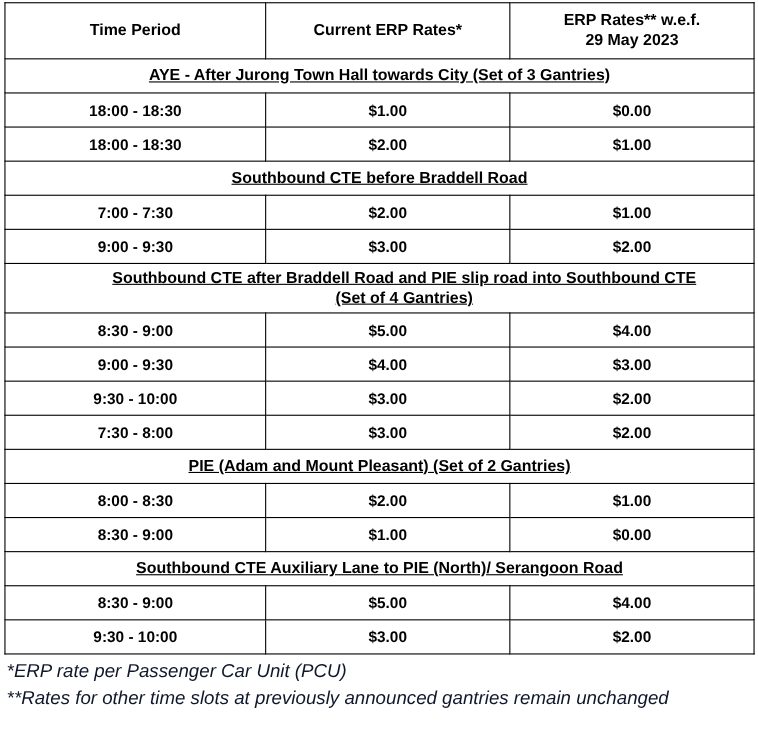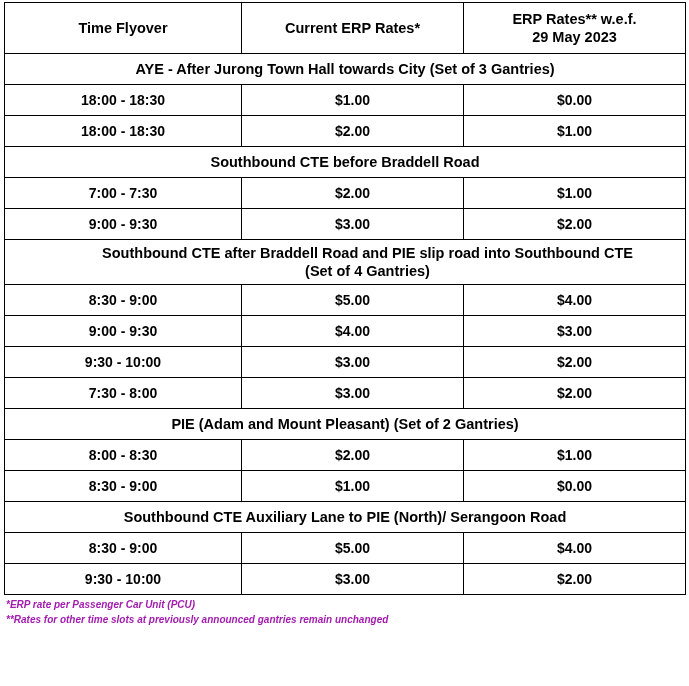--- a/index.html
+++ b/index.html
@@ -42,57 +42,58 @@
     height: 50px;
     line-height: 1.25;
     padding: 2px 4px;
   }
   td.section {
     font-size: 14.5px;
     font-weight: bold;
     height: 30px;
     line-height: 1.25;
     padding: 3px 6px;
+    text-decoration: underline;
   }
   td.section.two-line {
     height: 44px;
     padding-left: 45px;
   }
   td.cell {
     font-size: 14px;
     font-weight: bold;
     height: 30px;
     padding: 2px 4px;
   }
   .footnotes {
     margin-top: 3px;
     padding-left: 2px;
   }
   .footnote {
-    font-size: 10px;
+    font-size: 17px;
     font-style: italic;
-    font-weight: bold;
+    font-weight: normal;
     line-height: 1.45;
-    color: #a21caf;
+    color: #0f172a;
   }
 </style>
 </head>
 <body>
 
 <div id="page">
 
   <table class="erp">
     <colgroup>
       <col class="c1">
       <col class="c2">
       <col class="c3">
     </colgroup>
     <thead>
       <tr>
-        <th class="head">Time Flyover</th>
+        <th class="head">Time Period</th>
         <th class="head">Current ERP Rates*</th>
         <th class="head">
           <span>ERP Rates** w.e.f.</span><br>
           <span>29 May 2023</span>
         </th>
       </tr>
     </thead>
     <tbody>
 
       <tr>

